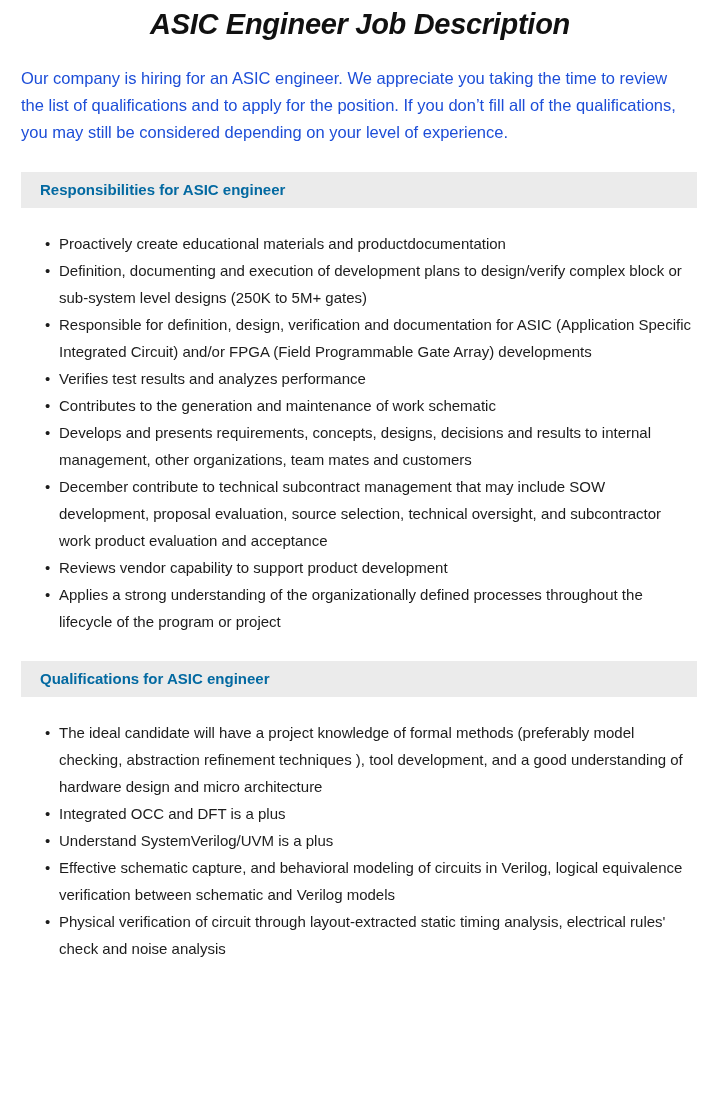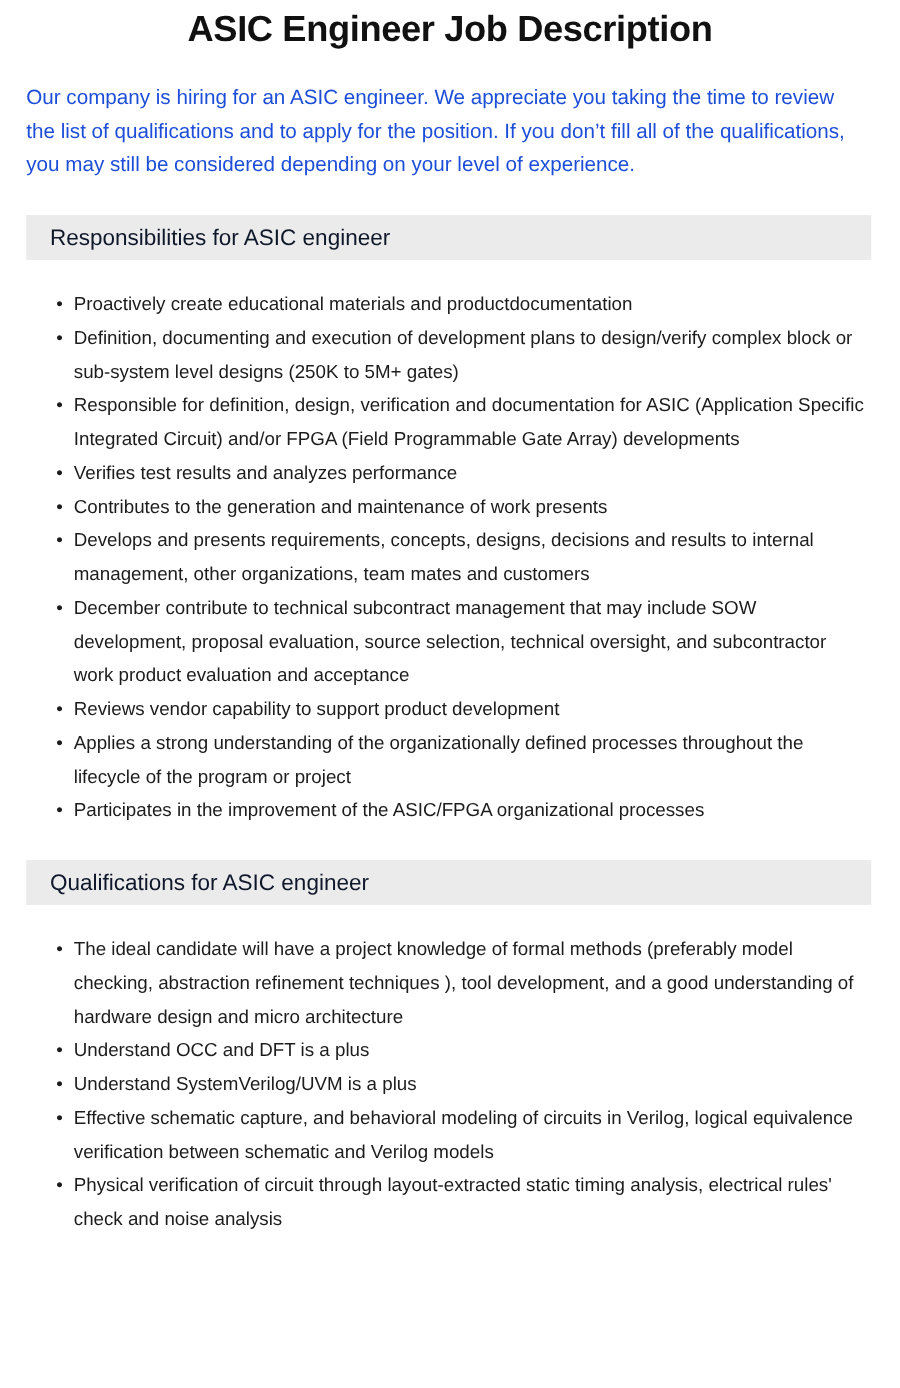--- a/index.html
+++ b/index.html
@@ -28,20 +28,21 @@
 
   .doc-title {
     margin: 0;
     padding: 4px 21px 0 21px;
     font-size: 29px;
     line-height: 40px;
     font-weight: bold;
     letter-spacing: -0.3px;
     text-align: center;
     color: #111111;
+    font-style: italic;
   }
 
   .intro {
     margin: 0;
     padding: 21px 26px 0 21px;
     font-size: 16.5px;
     line-height: 27px;
     color: #1d4ed8;
     text-align: left;
   }
@@ -55,24 +56,24 @@
     margin: 26px 23px 0 21px;
     background: #ebebeb;
     height: 36px;
     display: flex;
     align-items: center;
     padding: 0 0 0 19px;
     box-sizing: border-box;
   }
 
   .section-header-text {
-    font-size: 18px;
-    font-weight: normal;
+    font-size: 15px;
+    font-weight: bold;
     line-height: 20px;
-    color: #0f172a;
+    color: #0369a1;
   }
 
   ul.bullet-list {
     margin: 0;
     padding: 22px 26px 0 59px;
     list-style: none;
   }
 
   ul.bullet-list li {
     position: relative;
@@ -108,36 +109,35 @@
 
   <section class="section">
     <div class="section-header">
       <span class="section-header-text">Responsibilities for ASIC engineer</span>
     </div>
     <ul class="bullet-list">
       <li>Proactively create educational materials and productdocumentation</li>
       <li>Definition, documenting and execution of development plans to design/verify complex block or sub-system level designs (250K to 5M+ gates)</li>
       <li>Responsible for definition, design, verification and documentation for ASIC (Application Specific Integrated Circuit) and/or FPGA (Field Programmable Gate Array) developments</li>
       <li>Verifies test results and analyzes performance</li>
-      <li>Contributes to the generation and maintenance of work presents</li>
+      <li>Contributes to the generation and maintenance of work schematic</li>
       <li>Develops and presents requirements, concepts, designs, decisions and results to internal management, other organizations, team mates and customers</li>
       <li>December contribute to technical subcontract management that may include SOW development, proposal evaluation, source selection, technical oversight, and subcontractor work product evaluation and acceptance</li>
       <li>Reviews vendor capability to support product development</li>
       <li>Applies a strong understanding of the organizationally defined processes throughout the lifecycle of the program or project</li>
-      <li>Participates in the improvement of the ASIC/FPGA organizational processes</li>
     </ul>
   </section>
 
   <section class="section">
     <div class="section-header">
       <span class="section-header-text">Qualifications for ASIC engineer</span>
     </div>
     <ul class="bullet-list">
       <li>The ideal candidate will have a project knowledge of formal methods (preferably model checking, abstraction refinement techniques ), tool development, and a good understanding of hardware design and micro architecture</li>
-      <li>Understand OCC and DFT is a plus</li>
+      <li>Integrated OCC and DFT is a plus</li>
       <li>Understand SystemVerilog/UVM is a plus</li>
       <li>Effective schematic capture, and behavioral modeling of circuits in Verilog, logical equivalence verification between schematic and Verilog models</li>
       <li>Physical verification of circuit through layout-extracted static timing analysis, electrical rules' check and noise analysis</li>
     </ul>
   </section>
 
   <div class="tail-space"></div>
 
 </div>
 

